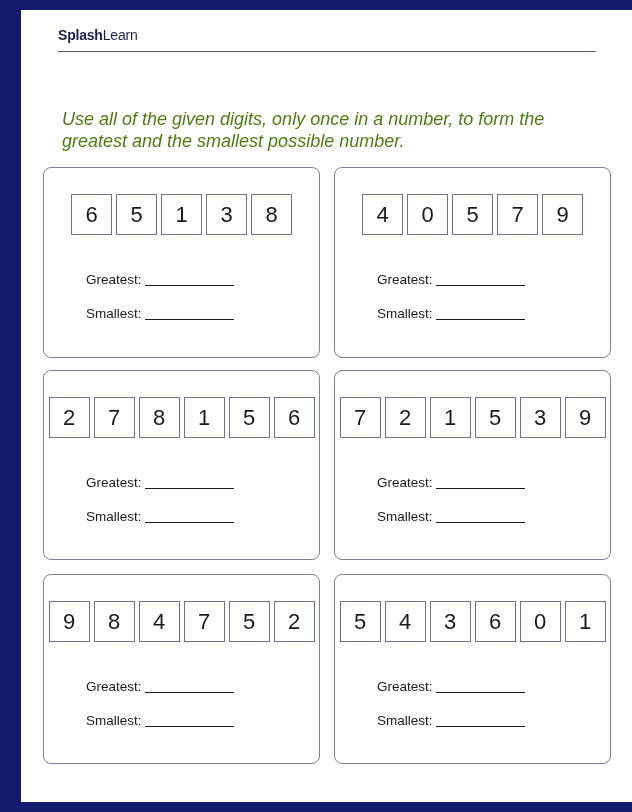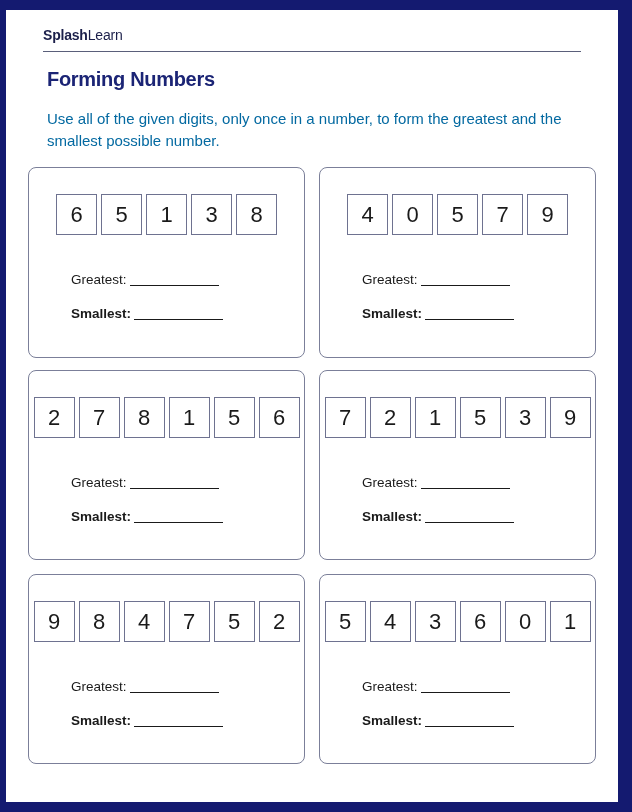--- a/index.html
+++ b/index.html
@@ -1,39 +1,38 @@
 <!DOCTYPE html>
 <html><head>
 <meta charset="utf-8">
 <style>
   * { box-sizing: border-box; margin: 0; padding: 0; }
   html, body { width: 632px; height: 812px; overflow: hidden; }
   body { background: #141a70; font-family: "Liberation Sans", sans-serif; position: relative; }
-  .page { position: absolute; left: 6px; top: 10px; width: 612px; height: 792px; background: #ffffff; }
+  .page { position: absolute; left: 21px; top: 10px; width: 612px; height: 792px; background: #ffffff; }
   .brand { position: absolute; left: 37px; top: 17px; font-size: 14px; color: #1b1f4a; letter-spacing: -0.2px; }
   .brand b { font-weight: bold; }
   .hr { position: absolute; left: 37px; top: 41px; width: 538px; height: 1px; background: #5a5f7a; }
   .title { position: absolute; left: 41px; top: 58px; font-size: 20px; font-weight: bold; color: #1b2475; letter-spacing: -0.3px; }
-  .instr { position: absolute; left: 41px; top: 98px; width: 540px; font-size: 15px; line-height: 22px; color: #0369a1; }
+  .instr { position: absolute; left: 41px; top: 98px; width: 540px; font-size: 18px; line-height: 22px; color: #4d7c0f; font-style: italic; }
   .card { position: absolute; width: 277px; height: 191px; border: 1.5px solid #7b7f99; border-radius: 8px; background: #fff; }
   .digits { position: absolute; top: 26px; left: 0; right: 0; display: flex; justify-content: center; gap: 4px; }
   .digit { width: 41px; height: 41px; border: 1.3px solid #6e7290; display: flex; align-items: center; justify-content: center; font-size: 22px; color: #1a1a1a; }
   .six .digits { gap: 4px; }
   .row { position: absolute; left: 42px; font-size: 13.5px; color: #1a1a1a; display: flex; align-items: center; }
   .blank { display: inline-block; width: 89px; border-bottom: 1.2px solid #1a1a1a; margin-left: 3px; height: 12px; }
   .r1 { top: 104px; }
-  .r2 { top: 138px; font-weight: bold; }
+  .r2 { top: 138px; }
 </style>
 </head>
 <body>
 
 <div class="page">
   <div class="brand"><b>Splash</b><span>Learn</span></div>
   <div class="hr"></div>
-  <div class="title">Forming Numbers</div>
   <div class="instr">Use all of the given digits, only once in a number,  to form the greatest and the smallest possible number.</div>
 
   <div class="card" style="left:22px; top:157px;">
     <div class="digits">
       <div class="digit">6</div>
       <div class="digit">5</div>
       <div class="digit">1</div>
       <div class="digit">3</div>
       <div class="digit">8</div>
     </div>

